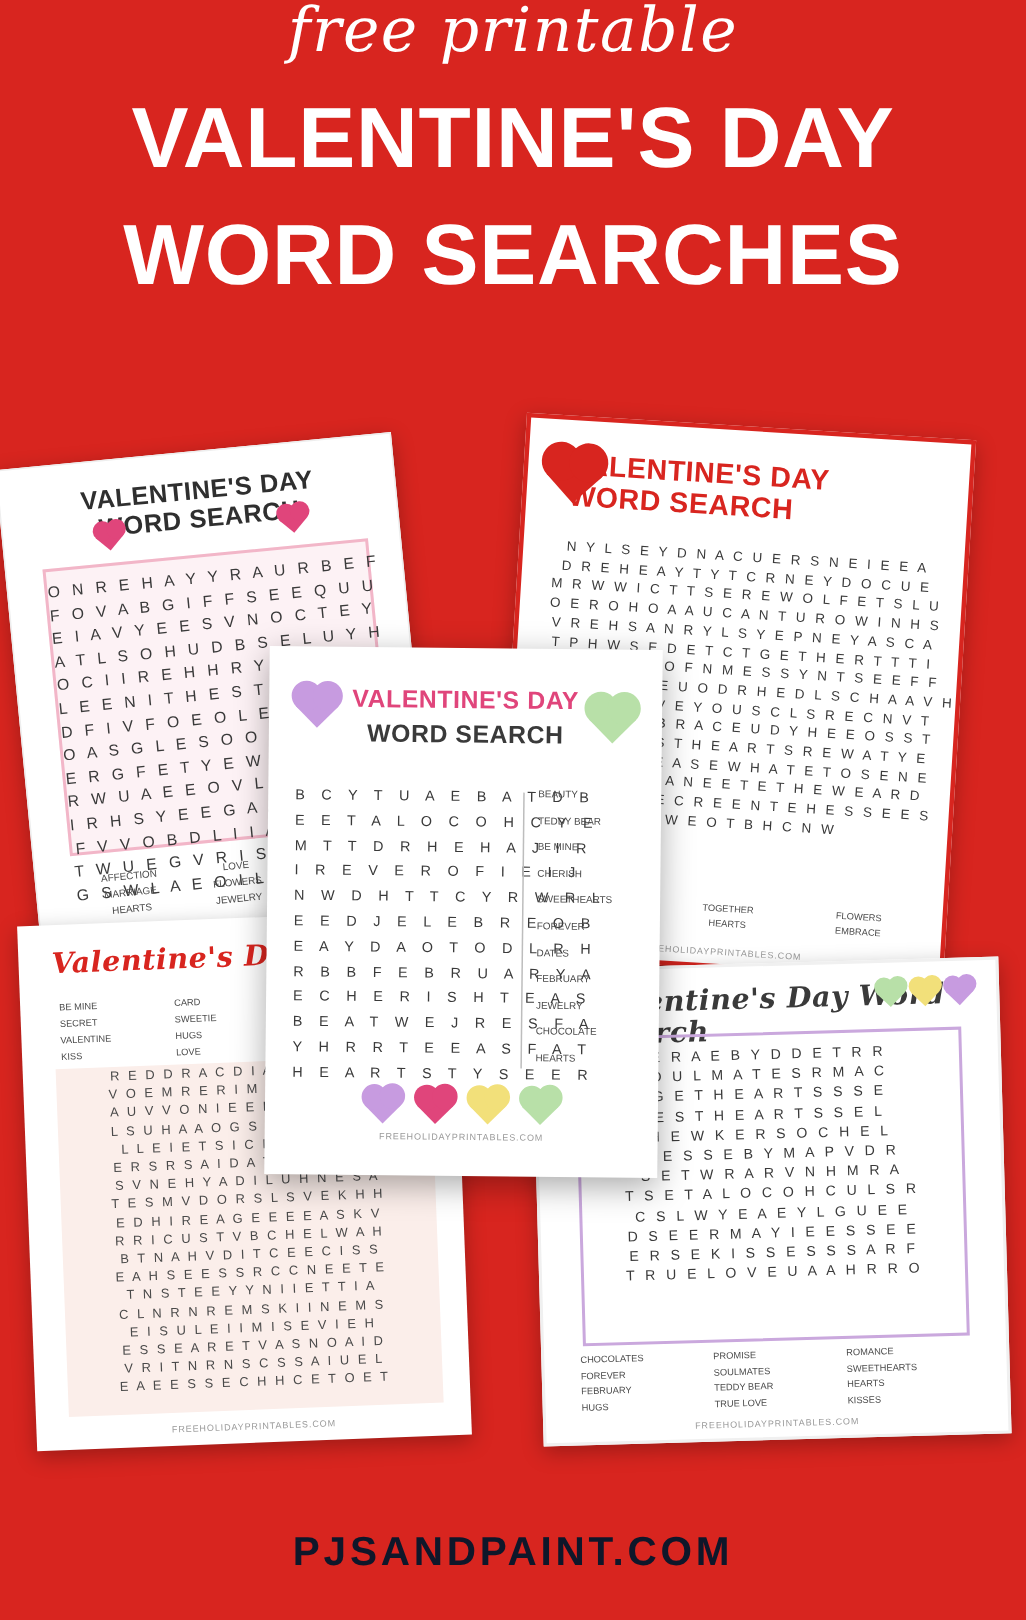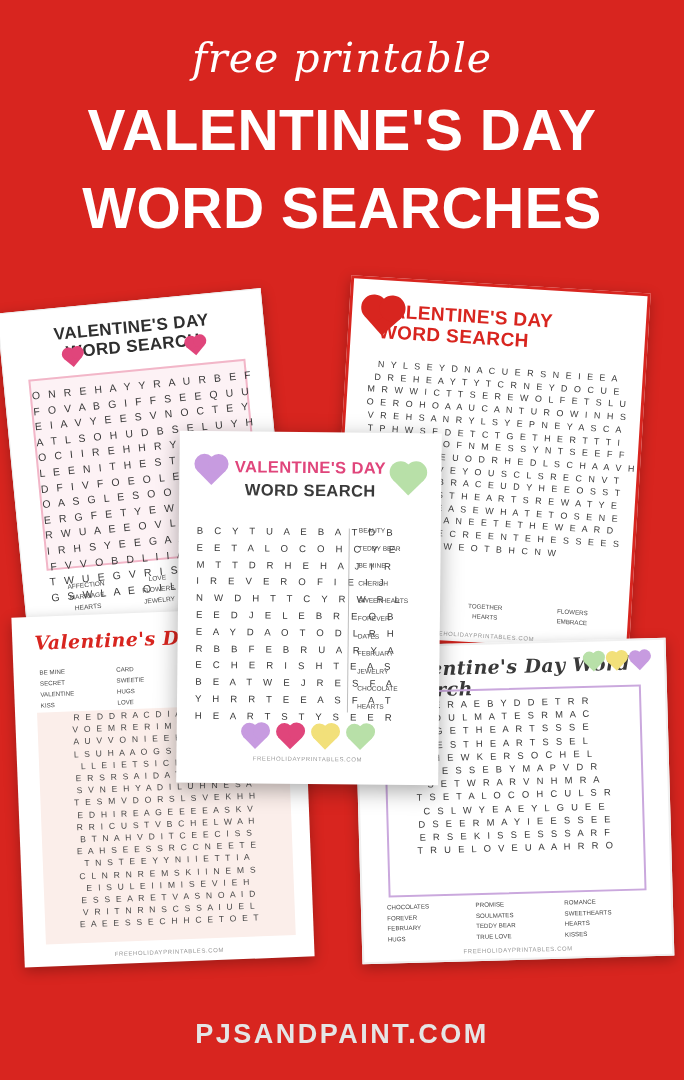--- a/index.html
+++ b/index.html
@@ -22,40 +22,39 @@
     width: 684px;
     text-align: center;
     color: #ffffff;
   }
   .script-title {
     font-family: "DejaVu Serif", serif;
     font-style: italic;
     font-weight: 400;
     font-size: 41px;
     letter-spacing: 1px;
-    margin-top: 38px;
     line-height: 1;
   }
   .main-title {
     font-family: "Liberation Sans", sans-serif;
     font-weight: bold;
     font-size: 57px;
     letter-spacing: 0.5px;
     line-height: 1.02;
     margin-top: 22px;
   }
   .main-title .l2 { display:block; margin-top: 20px; }
 
   
   .footer {
     position: absolute;
     bottom: 30px; left: 0;
     width: 684px;
     text-align: center;
-    color: #e5e5e5;
+    color: #0f172a;
     font-weight: bold;
     font-size: 27px;
     letter-spacing: 2.5px;
   }
 
   
   .sheet {
     position: absolute;
     background: #ffffff;
     box-shadow: 0 4px 14px rgba(0,0,0,0.28);

